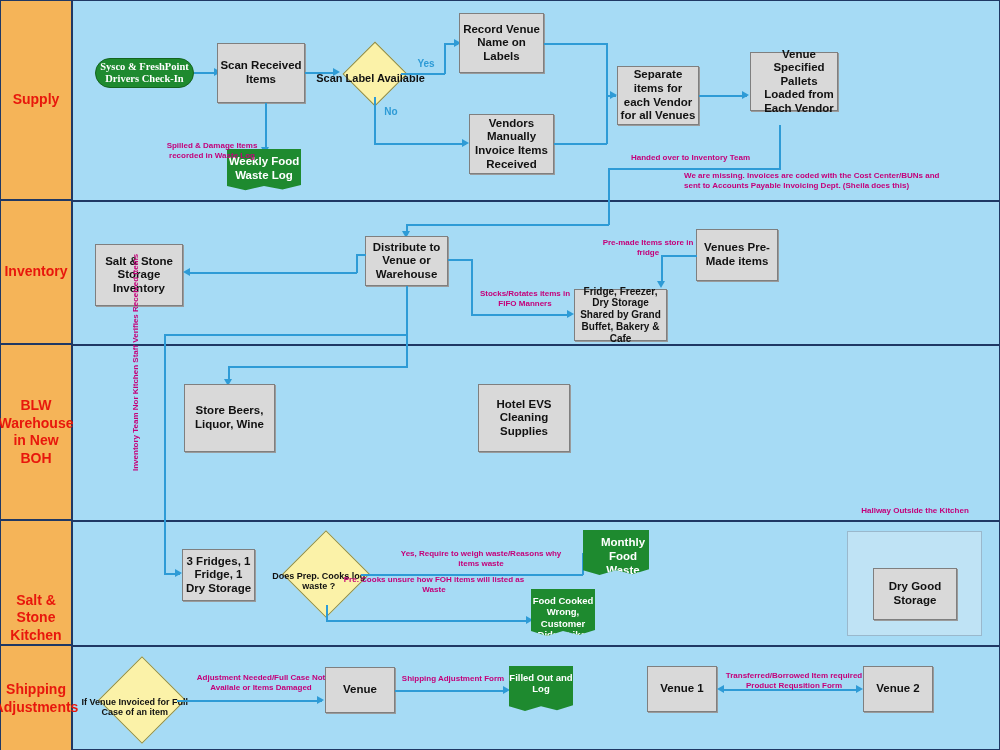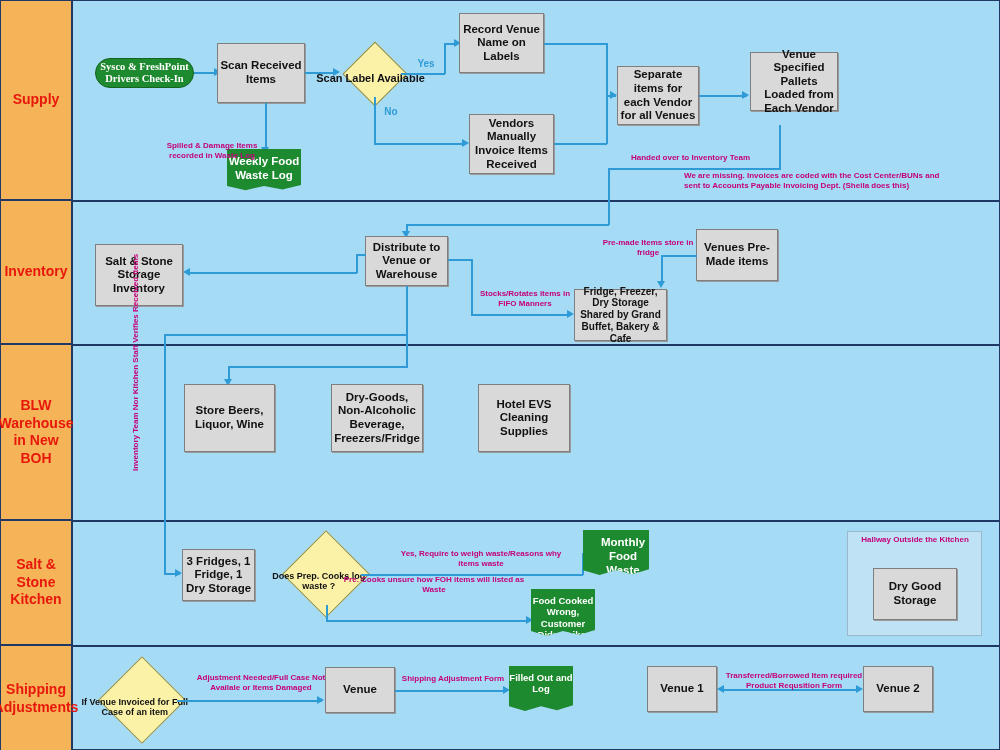--- a/index.html
+++ b/index.html
@@ -139,21 +139,21 @@
 
   <div class="lane-label" style="top:0;height:200px;">
     <span>Supply</span>
   </div>
   <div class="lane-label" style="top:200px;height:144px;">
     <span>Inventory</span>
   </div>
   <div class="lane-label" style="top:344px;height:176px;">
     <span>BLW Warehouse in New BOH</span>
   </div>
-  <div class="lane-label" style="top:520px;height:125px;">
+  <div class="lane-label" style="top:520px;height:125px;align-items:flex-end;">
     <span>Salt &amp; Stone Kitchen</span>
   </div>
   <div class="lane-label" style="top:645px;height:105px;border-bottom:none;">
     <span>Shipping Adjustments</span>
   </div>
 
   <div class="lane-sep" style="top:199px;"></div>
   <div class="lane-sep" style="top:343px;"></div>
   <div class="lane-sep" style="top:519px;"></div>
   <div class="lane-sep" style="top:644px;"></div>
@@ -283,23 +283,20 @@
 
   <div class="ln lv" style="left:405px;top:334px;height:32px;"></div>
   <div class="ln lh" style="left:227px;top:365px;width:180px;"></div>
   <div class="ln lv" style="left:227px;top:365px;height:16px;"></div>
   <div class="arrow ar-d" style="left:223px;top:378px;"></div>
 
   <div class="node proc" style="left:183px;top:383px;width:91px;height:68px;">
     <span>Store Beers, Liquor, Wine</span>
   </div>
 
-  <div class="node proc" style="left:330px;top:383px;width:92px;height:68px;">
-    <span>Dry-Goods, Non-Alcoholic Beverage, Freezers/Fridge</span>
-  </div>
 
   <div class="node proc" style="left:477px;top:383px;width:92px;height:68px;">
     <span>Hotel EVS Cleaning Supplies</span>
   </div>
 
   <div class="anno vert" style="left:130px;top:470px;width:112px;">
     <span>Inventory Team Nor Kitchen Staff Verifies Received Items</span>
   </div>
 
   <div class="ln lh" style="left:163px;top:572px;width:16px;"></div>
@@ -333,21 +330,21 @@
   <div class="anno" style="left:340px;top:574px;width:186px;">
     <span>Pre. Cooks unsure how FOH items will listed as Waste</span>
   </div>
 
   <div class="doc sm" style="left:530px;top:588px;width:64px;height:50px;">
     <span><span>Food Cooked Wrong, Customer Didn't Like, Spillage, Etc </span><span class="pinkbit">???</span></span>
   </div>
 
   <div class="grp" style="left:846px;top:530px;width:135px;height:105px;">
   </div>
-  <div class="anno" style="left:856px;top:534px;width:116px;">
+  <div class="anno" style="left:856px;top:505px;width:116px;">
     <span>Hallway Outside the Kitchen</span>
   </div>
   <div class="node proc" style="left:872px;top:567px;width:84px;height:52px;">
     <span>Dry Good Storage</span>
   </div>
 
   <div class="decision" style="left:110px;top:668px;width:62px;height:62px;">
     <div class="dtext sm">If Venue Invoiced for Full Case of an item</div>
   </div>
 

